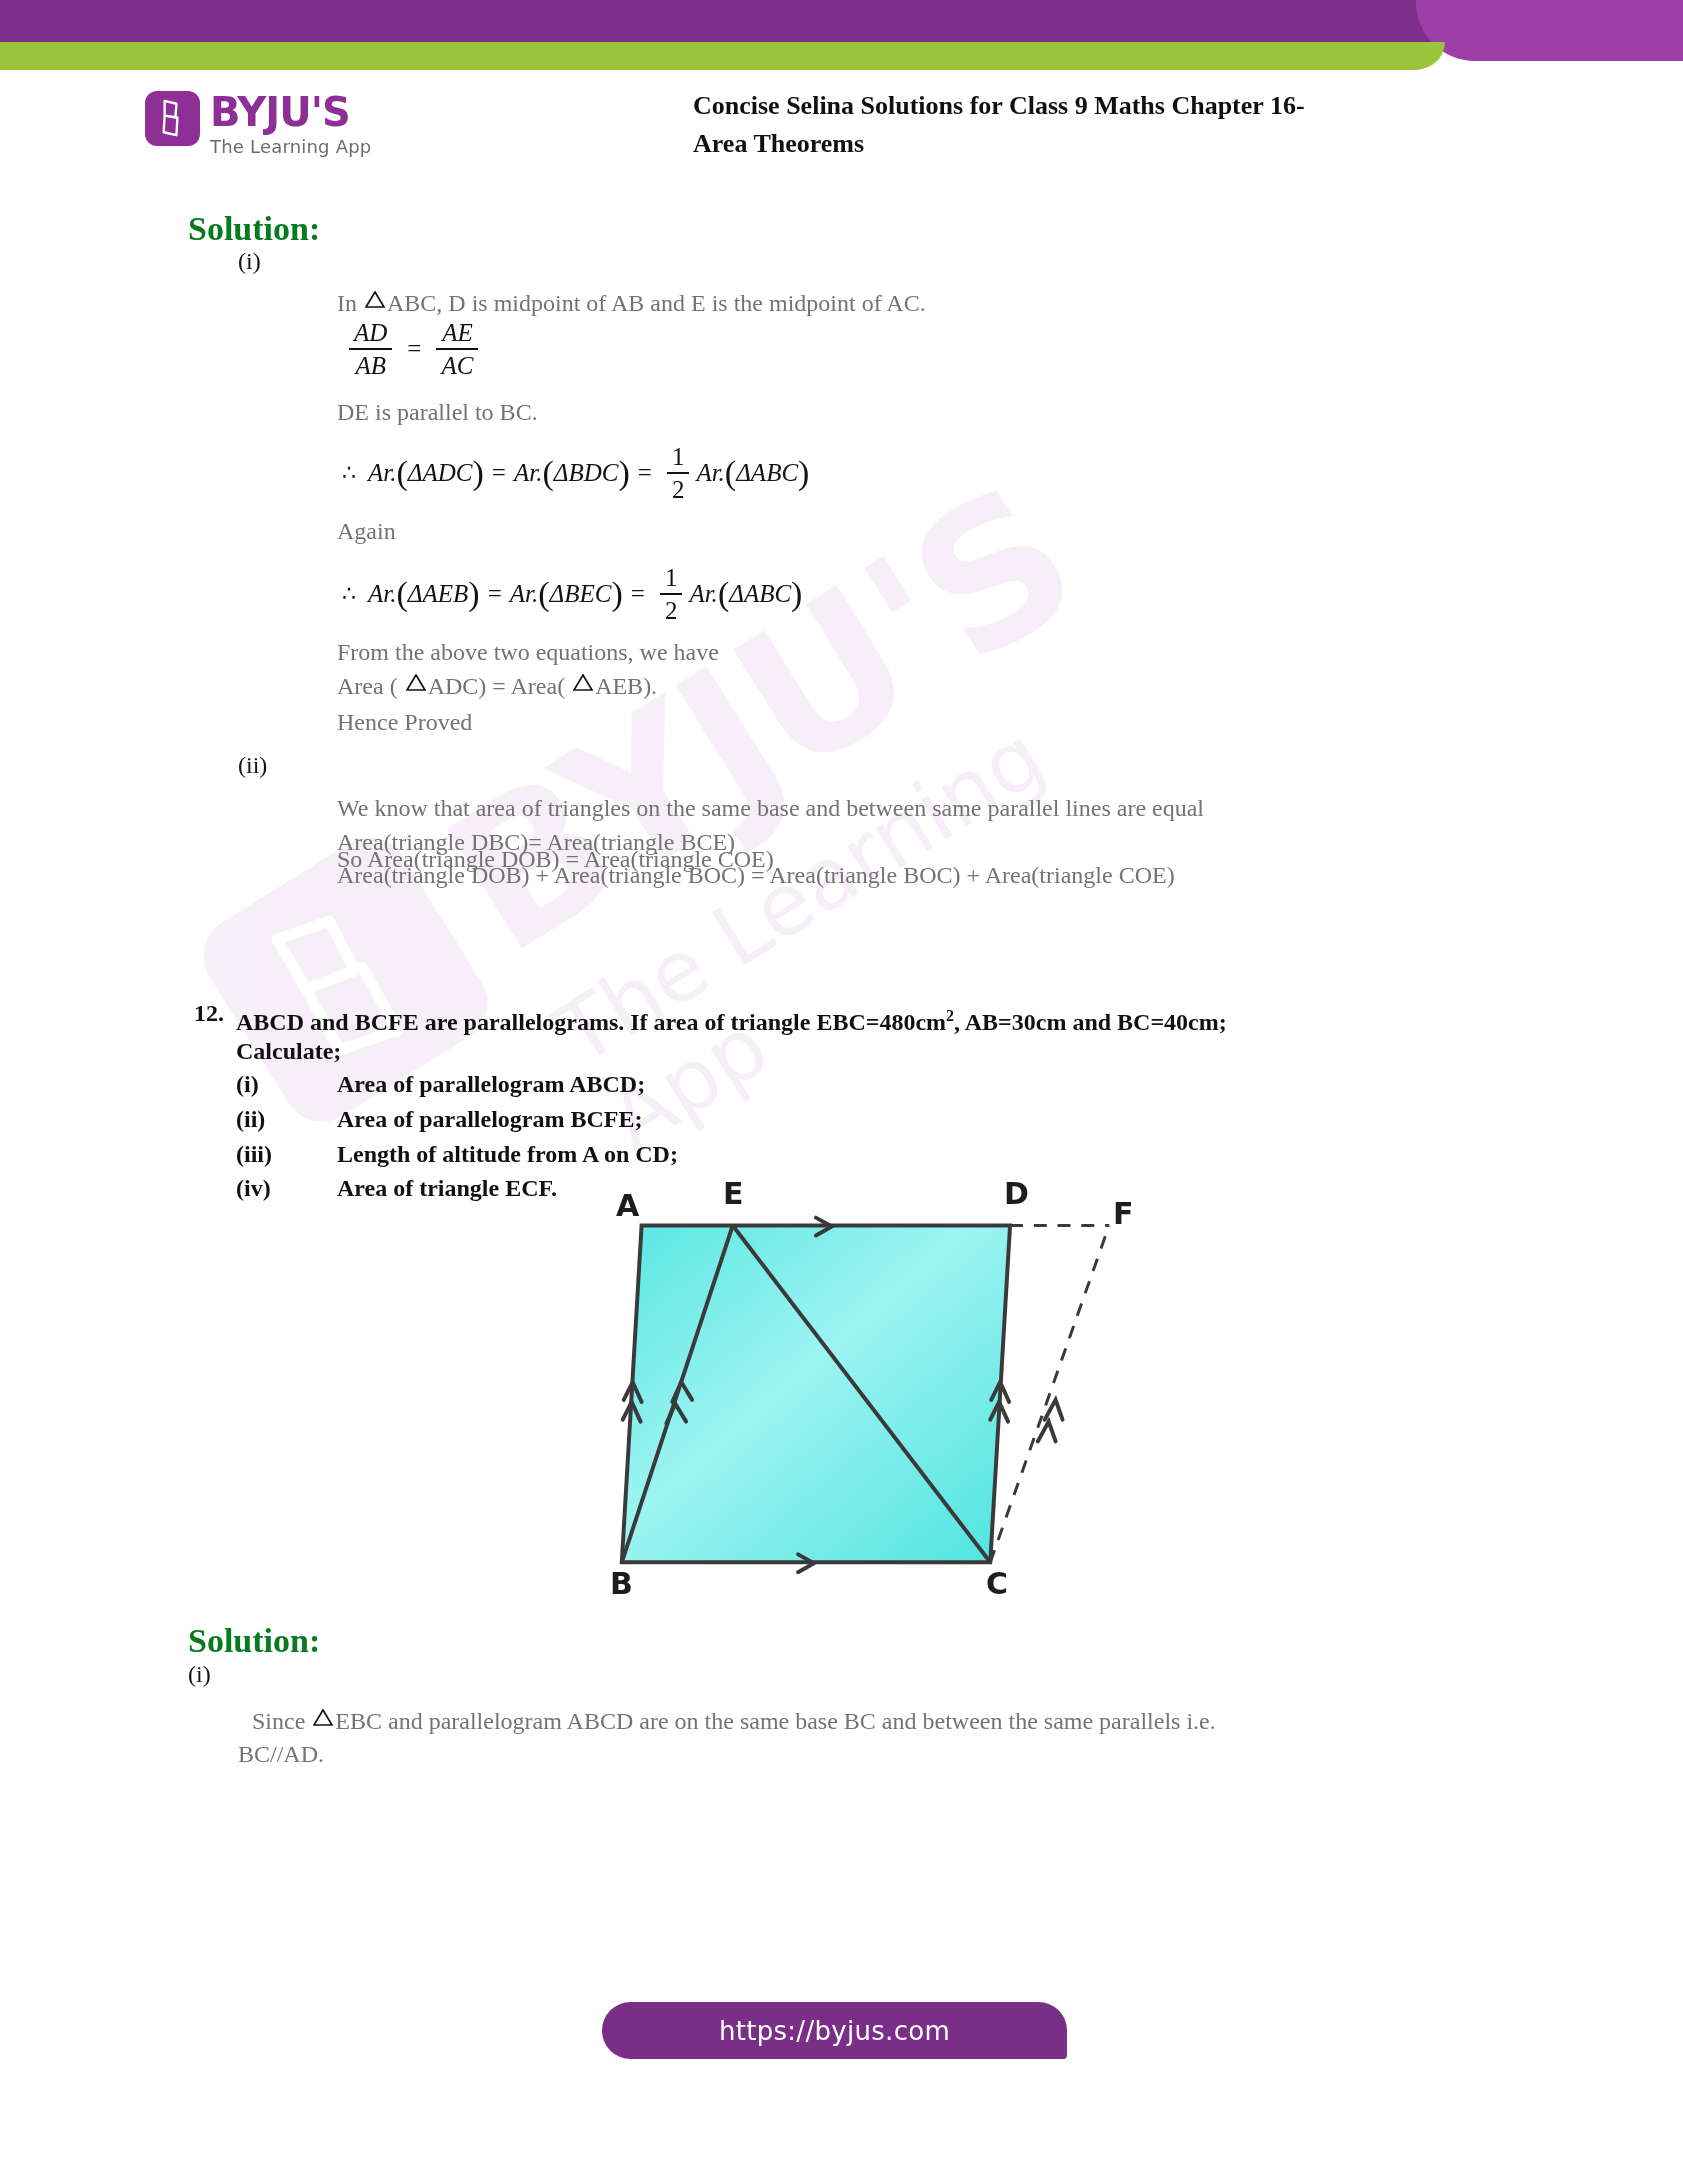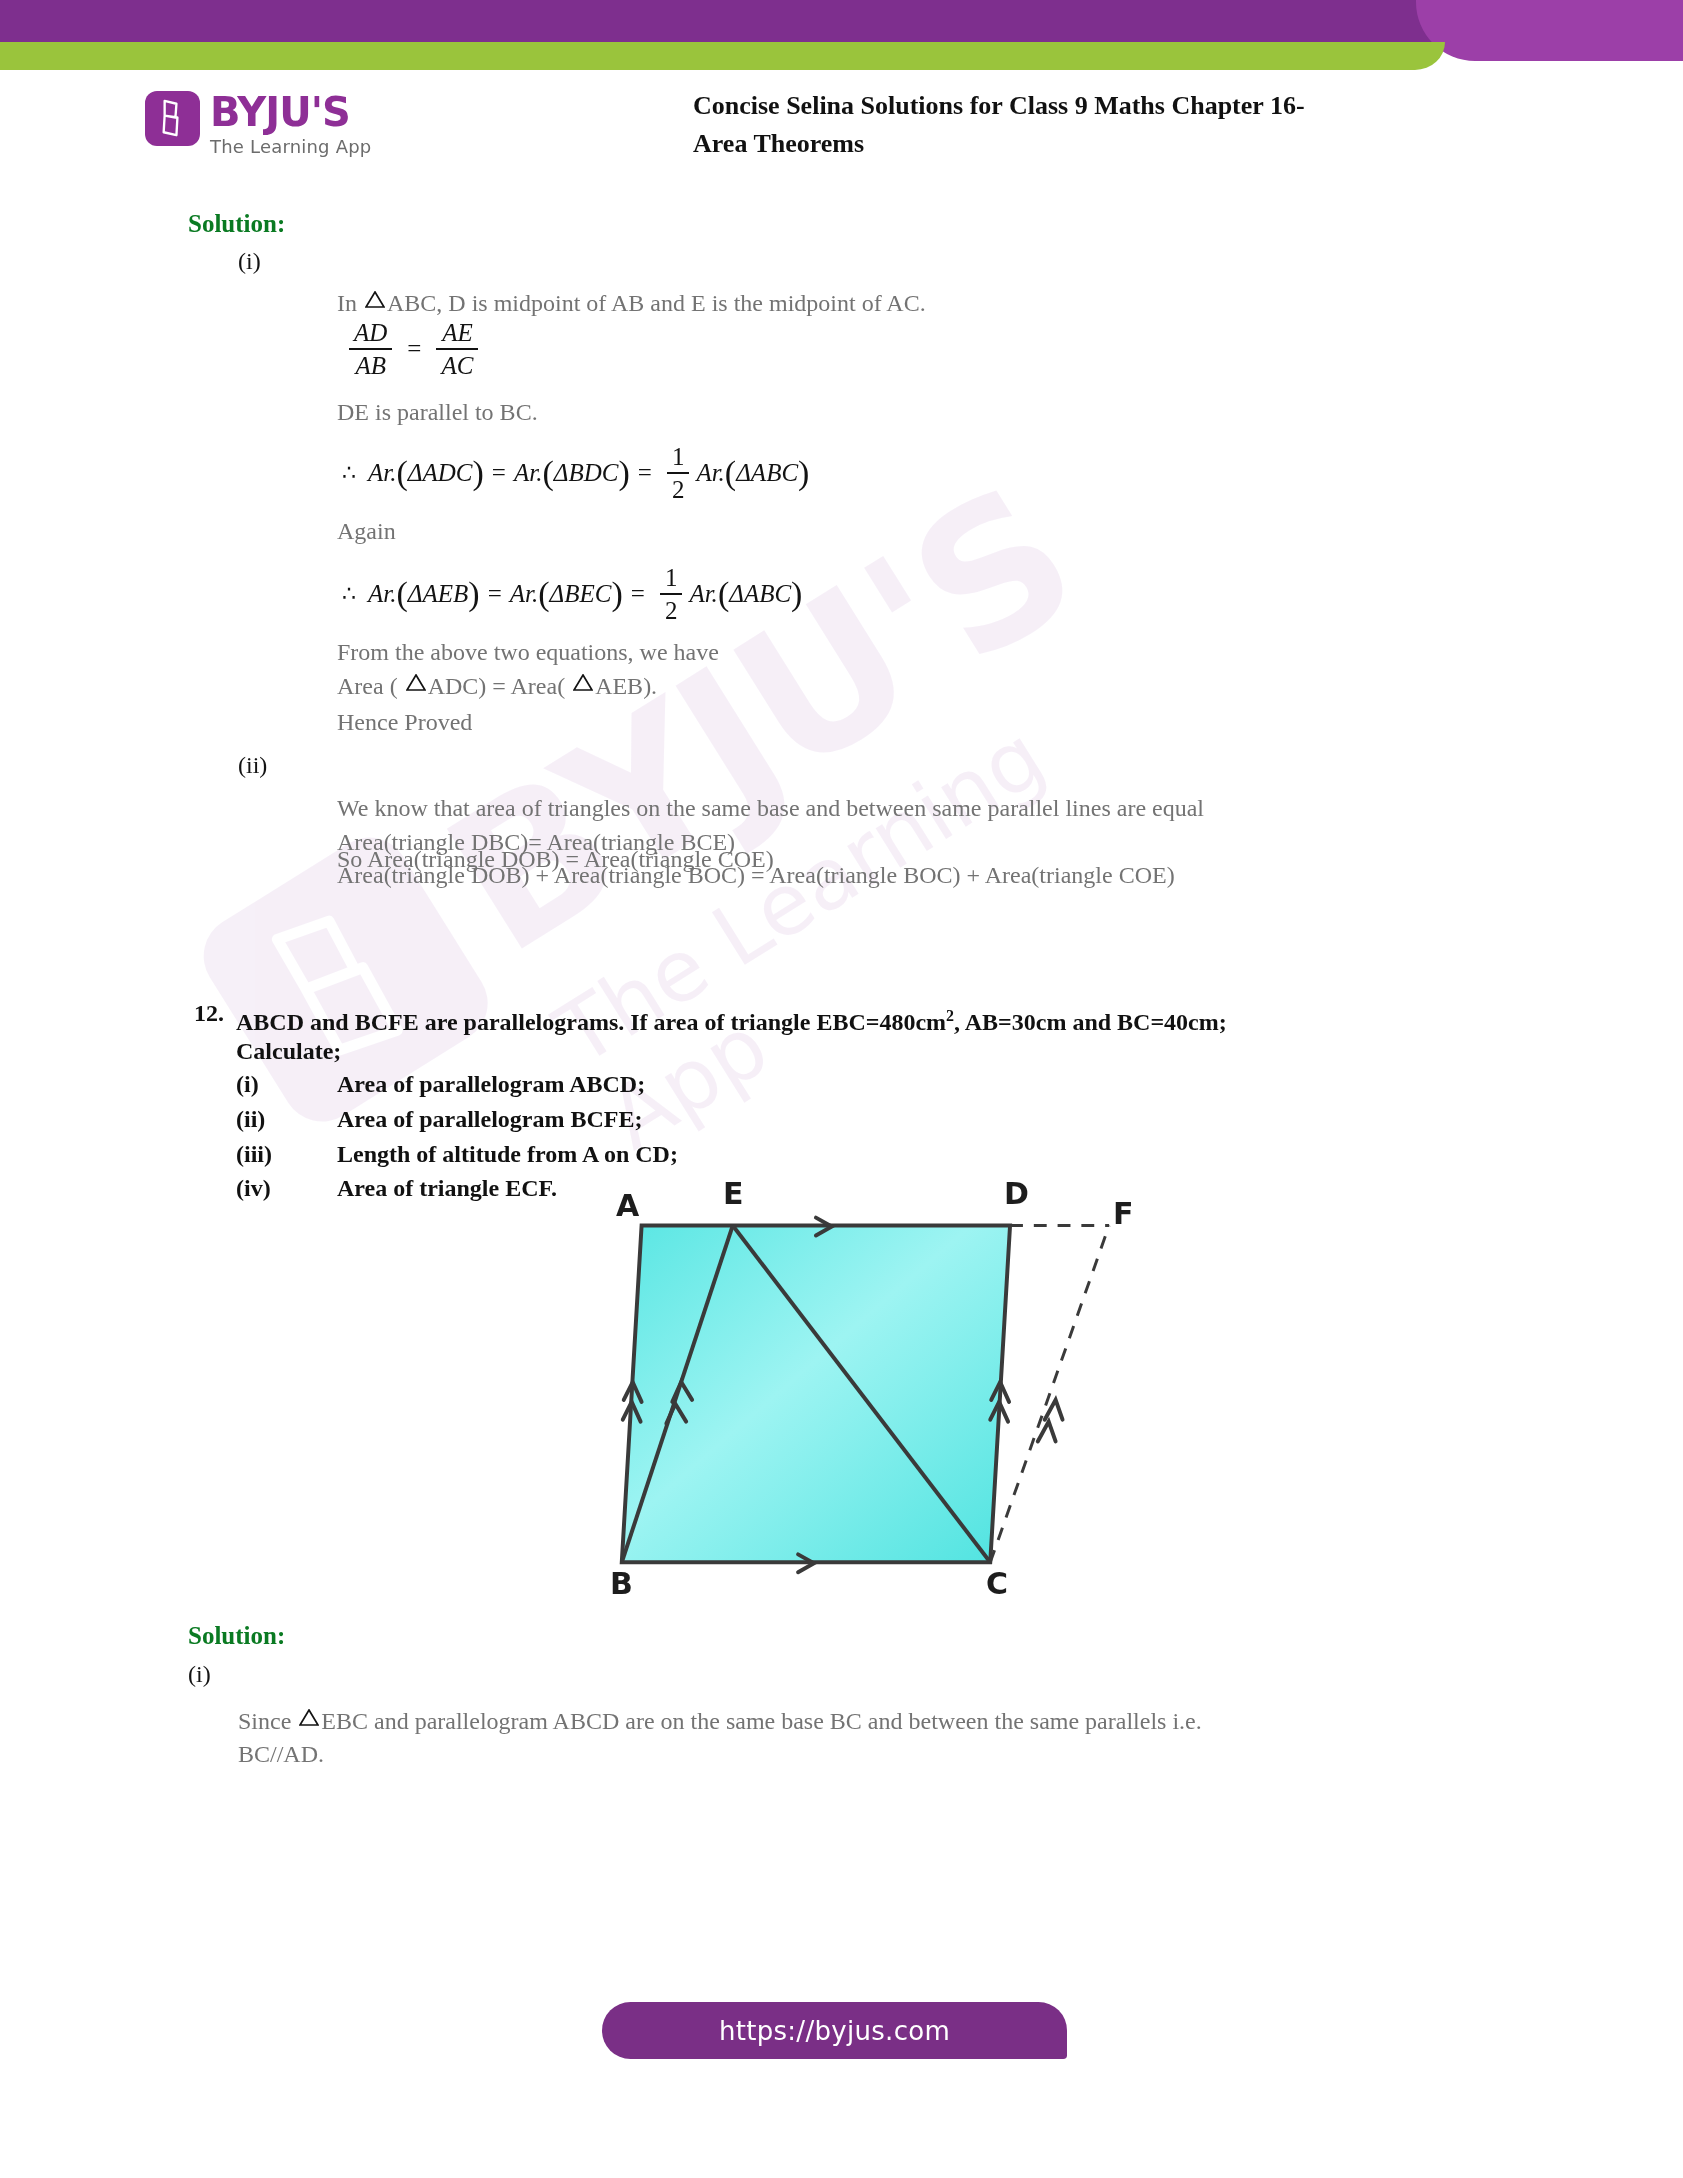--- a/index.html
+++ b/index.html
@@ -74,21 +74,21 @@
     font-size: 194px; color: #c9a1d4; line-height: 188px; letter-spacing: -4px;
   }
   .wm-sub {
     font-family: "DejaVu Sans", sans-serif; font-size: 85px;
     color: #c9a1d4; margin-top: 6px; margin-left: 267px;
   }
 
   
   .content { position: absolute; top: 0; left: 0; width: 1683px; height: 2178px; }
   .sol-head {
-    position: absolute; font-weight: bold; font-size: 25px; color: #0a7a22;
+    position: absolute; font-weight: bold; font-size: 34px; color: #0a7a22;
     font-family: "Liberation Serif", serif;
   }
   .txt { position: absolute; font-size: 24px; color: #737373; line-height: 32px; white-space: nowrap; }
   .roman { position: absolute; font-size: 24px; color: #131313; }
   .tri-o {
     display: inline-block; position: relative; top: -3px; margin: 0 2px;
     font-size: 22px; line-height: 1;
   }
 
   
@@ -332,21 +332,21 @@
       <div class="dlabel" style="left:129px; top:-2px;">E</div>
       <div class="dlabel" style="left:410px; top:-2px;">D</div>
       <div class="dlabel" style="left:519px; top:18px;">F</div>
       <div class="dlabel" style="left:16px; top:388px;">B</div>
       <div class="dlabel" style="left:392px; top:388px;">C</div>
     </div>
 
     <div class="sol-head" style="left:188px; top:1622px;">Solution:</div>
     <div class="roman" style="left:188px; top:1661px;">(i)</div>
 
-    <div class="txt" style="left:238px; top:1705px;">
+    <div class="txt" style="left:252px; top:1705px;">
       <span>Since</span>
       <span class="tri-o">
         <svg width="20" height="17" viewBox="0 0 20 17">
             <path d="M10 1 L19 16 L1 16 Z" fill="none" stroke="#131313" stroke-width="1.7"></path>
           </svg>
       </span><span>EBC and parallelogram ABCD are on the same base BC and between the same parallels i.e.</span>
     </div>
     <div class="txt" style="left:238px; top:1738px;">BC//AD.</div>
   </div>
 

